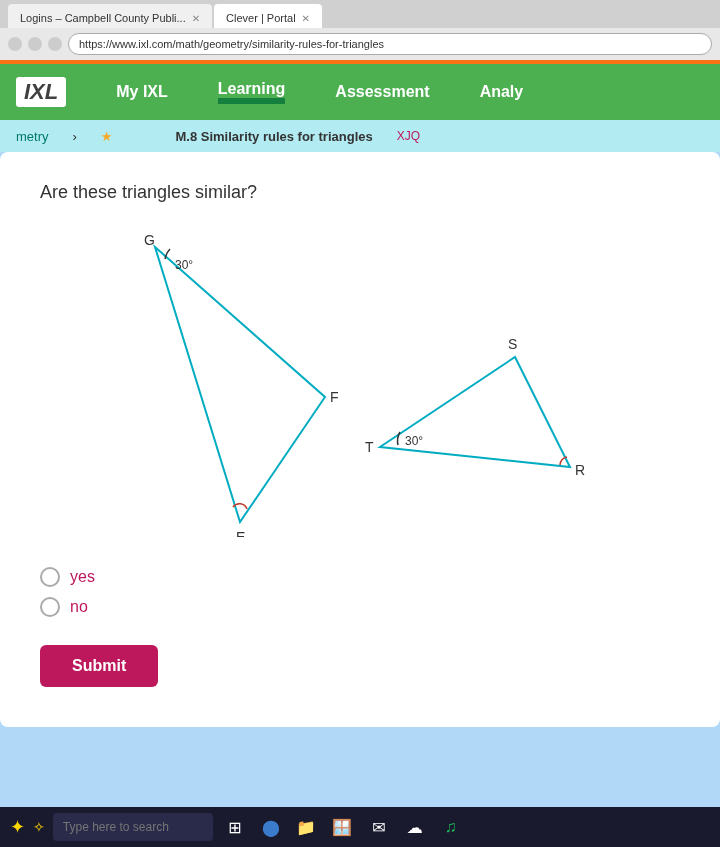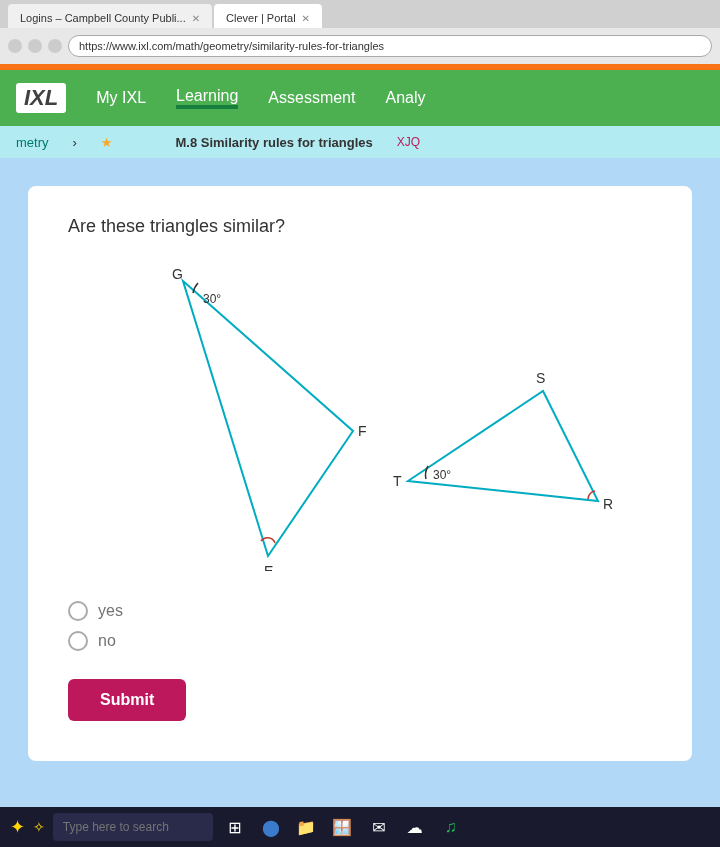--- a/index.html
+++ b/index.html
@@ -4,23 +4,23 @@
   <style>
     * { margin: 0; padding: 0; box-sizing: border-box; }
     body { width: 720px; height: 847px; font-family: Arial, sans-serif; overflow: hidden; background: #3a3a3a; }
 
     
     .browser-bar {
       background: #e8e8e8;
       height: 36px;
       display: flex;
       align-items: center;
-      padding: 18px 8px;
+      padding: 12px 8px;
       gap: 6px;
-      border-bottom: 6px solid #f97316;
+      border-bottom: 4px solid #f97316;
     }
     .browser-btn {
       width: 14px; height: 14px; border-radius: 50%; background: #ccc; display: inline-block;
     }
     .address-bar {
       flex: 1;
       height: 22px;
       background: white;
       border: 1px solid #aaa;
       border-radius: 11px;
@@ -66,26 +66,27 @@
       color: #404040;
       font-size: 22px;
       font-weight: bold;
       padding: 2px 8px;
       border-radius: 3px;
       font-style: italic;
     }
     .nav-link {
       color: white;
       font-size: 16px;
-      font-weight: 400;
+      font-weight: 700;
       text-decoration: none;
       cursor: pointer;
+      margin-left: 20px;
     }
     .nav-link.active {
-      border-bottom: 4px solid #15803d;
+      border-bottom: 6px solid #15803d;
     }
 
     
     .breadcrumb-bar {
       background: #b2ebf2;
       height: 32px;
       display: flex;
       align-items: center;
       padding: 0 16px;
       font-size: 13px;
@@ -93,21 +94,21 @@
       gap: 24px;
     }
     .breadcrumb-bar .star { color: #f9a825; }
     .breadcrumb-bar .link { color: #00796b; cursor: pointer; }
     .breadcrumb-bar .current { color: #333; font-weight: 700; margin-left: 39px; }
     .breadcrumb-bar .code { color: #be185d; font-size: 12px; }
 
     
     .main-bg {
       background: #b2d8f7;
-      padding: 28px;
+      padding: 0;
       min-height: calc(847px - 36px - 28px - 56px - 32px - 40px);
     }
     .content-card {
       background: white;
       border-radius: 8px;
       padding: 30px 40px 40px 40px;
       min-height: 520px;
     }
     .question-text {
       font-size: 18px;
@@ -127,21 +128,21 @@
       margin-top: 20px;
       display: flex;
       flex-direction: column;
       gap: 10px;
     }
     .option {
       display: flex;
       align-items: center;
       gap: 10px;
       font-size: 16px;
-      color: #737373;
+      color: #be185d;
       cursor: pointer;
     }
     .radio-circle {
       width: 20px;
       height: 20px;
       border-radius: 50%;
       border: 2px solid #aaa;
       background: white;
       display: inline-block;
       flex-shrink: 0;

